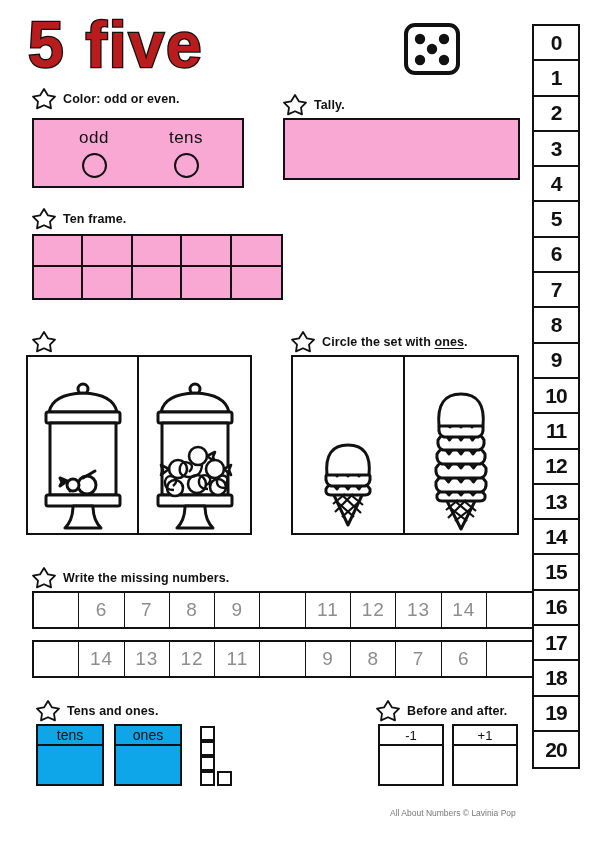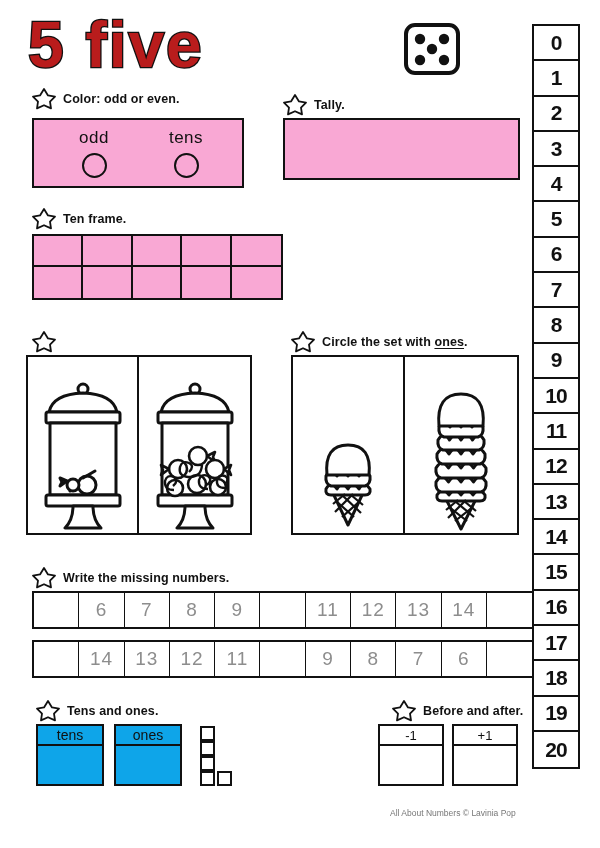--- a/index.html
+++ b/index.html
@@ -304,21 +304,21 @@
   </div>
 </div>
 <div class="abs" id="cubes">
   <div class="cube" style="left:0px;top:0px;"></div>
   <div class="cube" style="left:0px;top:15px;"></div>
   <div class="cube" style="left:0px;top:30px;"></div>
   <div class="cube" style="left:0px;top:45px;"></div>
   <div class="cube" style="left:17px;top:45px;"></div>
 </div>
 
-<div class="abs heading" style="left:392px;top:699px;align-items:center;">
+<div class="abs heading" style="left:376px;top:699px;align-items:center;">
   <svg class="star" viewBox="0 0 24 23">
     <path d="M12 2 L16 8.4 L23 9.6 L18 14.6 L19 21.4 L12 18.2 L5 21.4 L6 14.6 L1 9.6 L8 8.4 Z" fill="#fff" stroke="#111" stroke-width="1.8" stroke-linejoin="round"></path>
   </svg>
   <span class="hlabel">Before and after.</span>
 </div>
 <div class="abs" id="beforeafter">
   <div class="baBox">
     <div class="baHead">-1</div>
     <div></div>
   </div>

